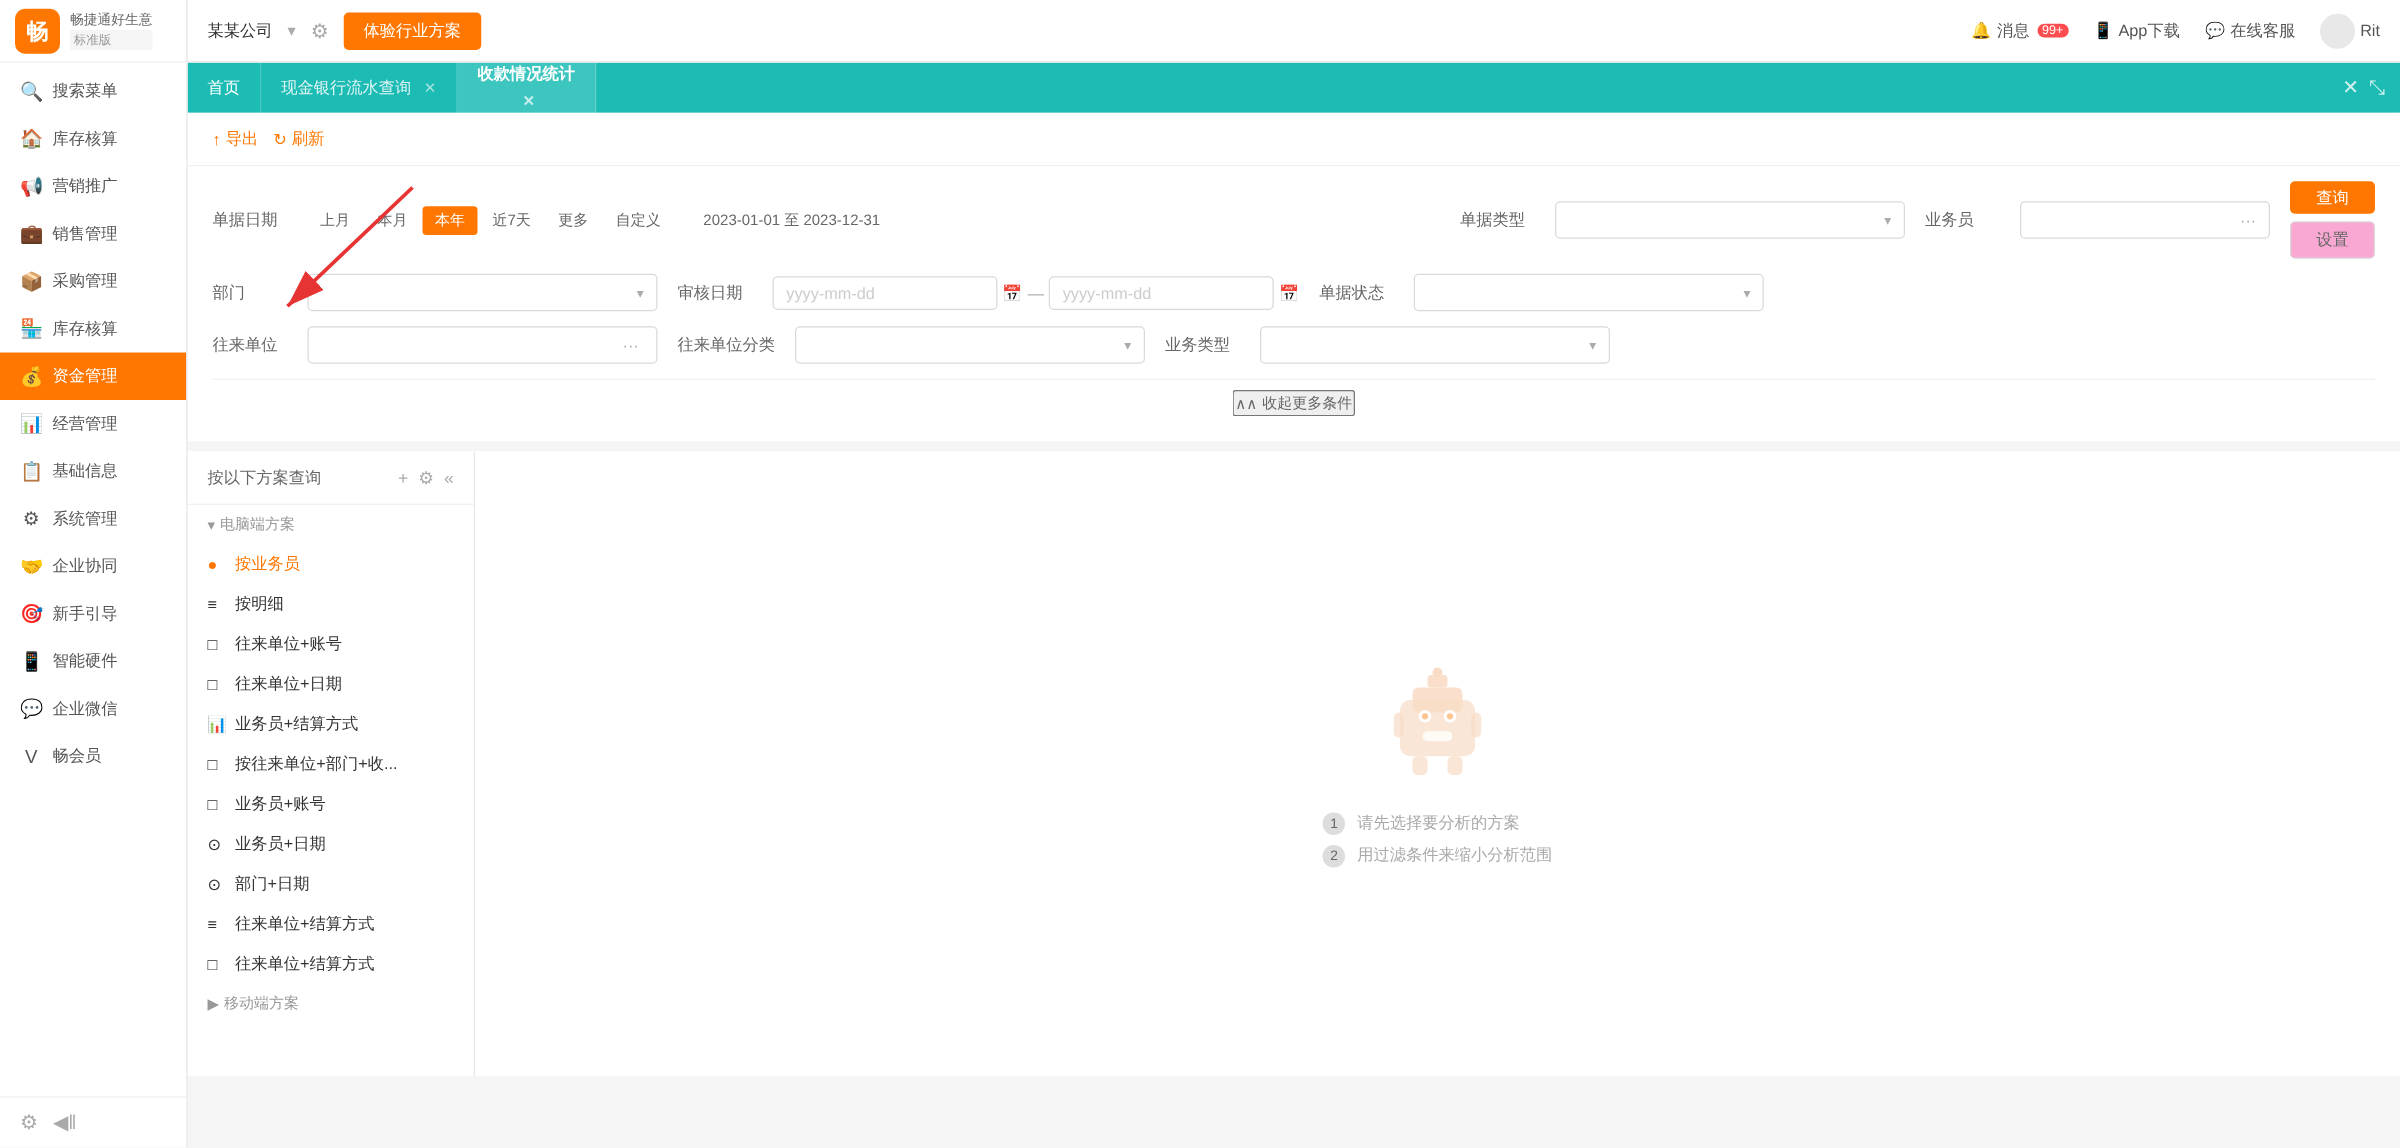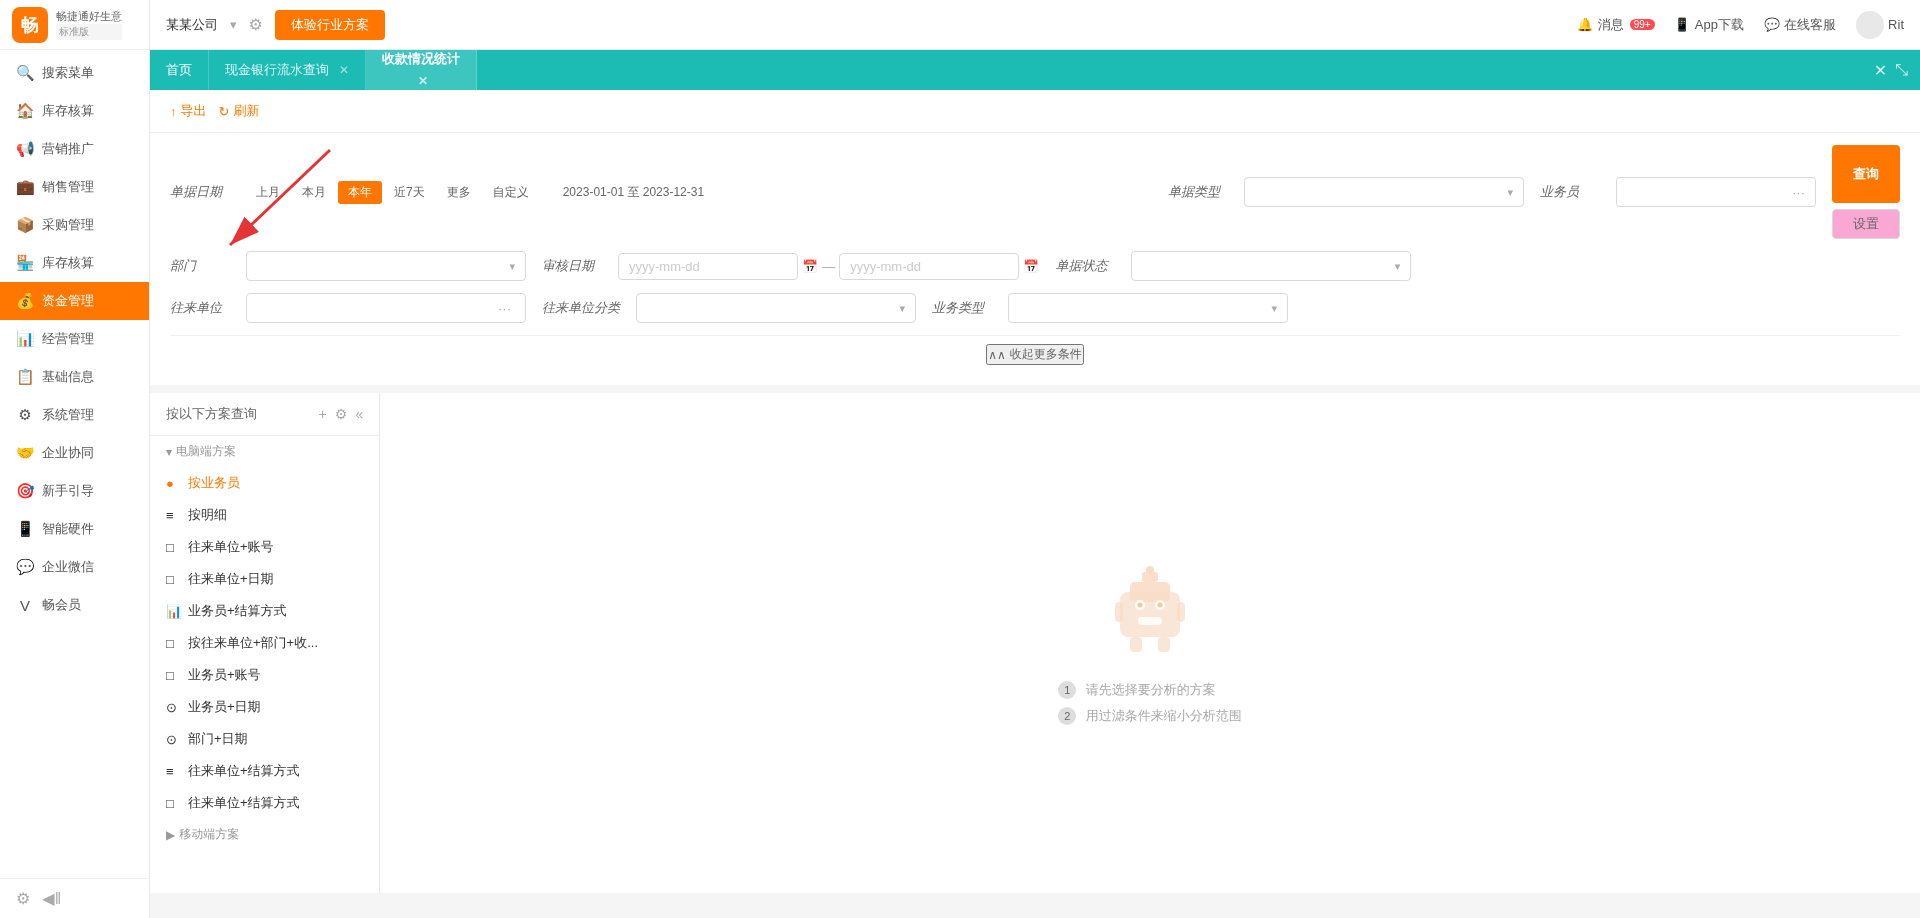--- a/index.html
+++ b/index.html
@@ -89,21 +89,21 @@
     }
     .page-actions { display: flex; gap: 12px; }
     .action-btn {
       display: flex; align-items: center; gap: 4px; color: #ff7700;
       cursor: pointer; font-size: 13px; background: none; border: none;
     }
 
     
     .filter-panel { background: #fff; padding: 12px 20px; margin-bottom: 8px; }
     .filter-row { display: flex; align-items: center; gap: 16px; margin-bottom: 12px; }
-    .filter-label { color: #666; font-size: 13px; min-width: 60px; font-style: italic; }
+    .filter-label { color: #666; font-size: 13px; min-width: 60px; }
     .date-tabs { display: flex; gap: 2px; align-items: flex-end; }
     .date-tab {
       padding: 3px 10px; border-radius: 3px; cursor: pointer; font-size: 12px; color: #666;
     }
     .date-tab.active { background: #ff7700; color: white; }
     .date-range { font-size: 12px; color: #666; margin-left: 8px; }
     .filter-select {
       border: 1px solid #d9d9d9; border-radius: 4px; padding: 5px 10px;
       font-size: 13px; color: #333; cursor: pointer; background: #fff;
       display: flex; align-items: center; gap: 4px;
@@ -116,21 +116,21 @@
       font-size: 13px; color: #ccc; min-width: 180px;
     }
     .date-input-group { display: flex; align-items: center; gap: 4px; }
     .date-separator { color: #aaa; }
     .calendar-icon { color: #aaa; cursor: pointer; }
     .more-dots { color: #aaa; cursor: pointer; margin: 0 4px; }
 
     .action-buttons { display: flex; flex-direction: column; gap: 6px; margin-left: auto; }
     .query-btn {
       background: #ff7700; color: white; border: none; border-radius: 4px;
-      padding: 20px 20px; font-size: 13px; cursor: pointer; white-space: nowrap; font-weight: bold;
+      padding: 4px 20px; font-size: 13px; cursor: pointer; white-space: nowrap;
     }
     .settings-btn {
       background: #f9a8d4; color: #666; border: 1px solid #d9d9d9; border-radius: 4px;
       padding: 5px 20px; font-size: 13px; cursor: pointer; white-space: nowrap;
     }
 
     .collapse-row { display: flex; justify-content: center; padding: 8px; border-top: 1px solid #f0f0f0; margin-top: 8px; }
     .collapse-btn { color: #666; font-size: 12px; cursor: pointer; display: flex; align-items: center; gap: 4px; }
 
     

